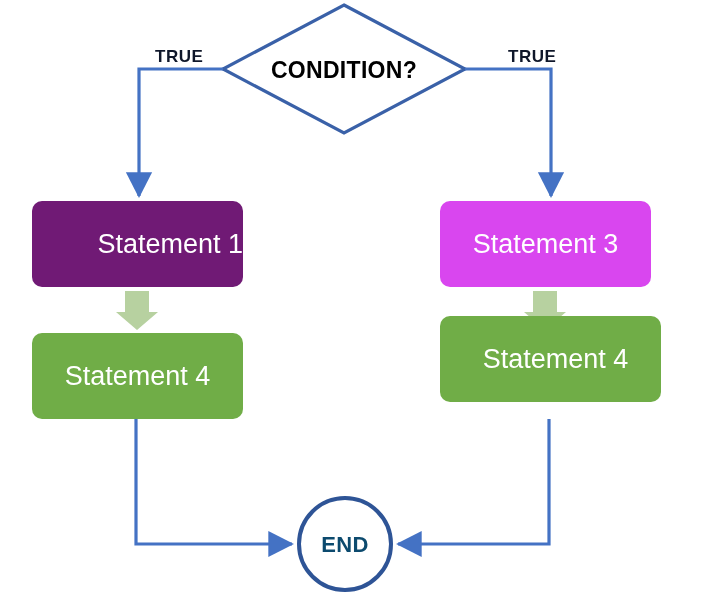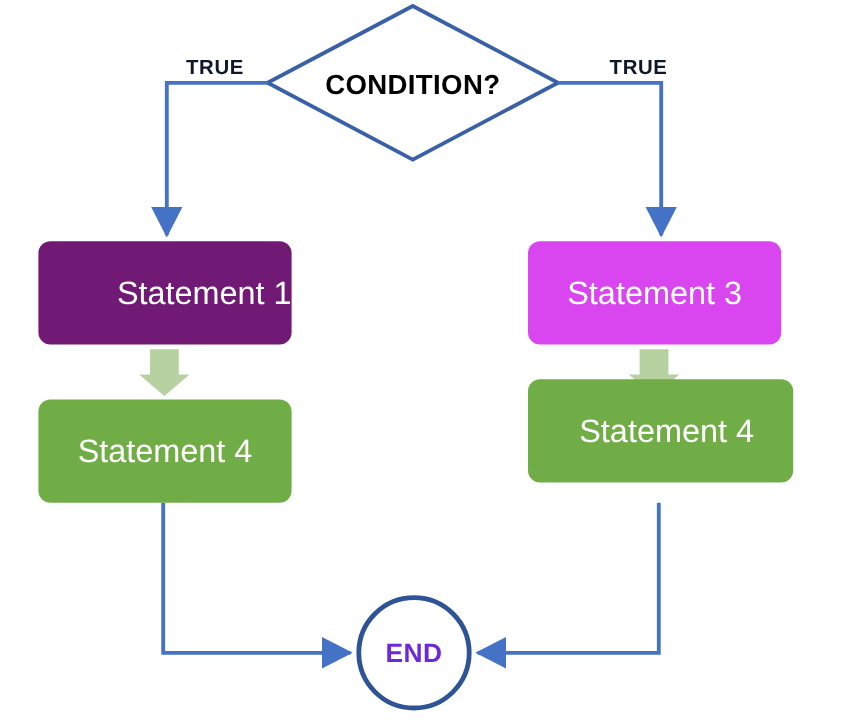--- a/index.html
+++ b/index.html
@@ -50,21 +50,21 @@
   .diamond-text {
     position: absolute;
     color: #000000;
     font-size: 23px;
     font-weight: bold;
     font-family: "Liberation Sans", sans-serif;
     letter-spacing: 0.3px;
   }
   .end-text {
     position: absolute;
-    color: #6d28d9;
+    color: #0c4a6e;
     font-size: 22px;
     font-weight: bold;
     font-family: "Liberation Sans", sans-serif;
     letter-spacing: 0.3px;
   }
 </style>
 </head>
 <body>
 
 <div id="canvas">

